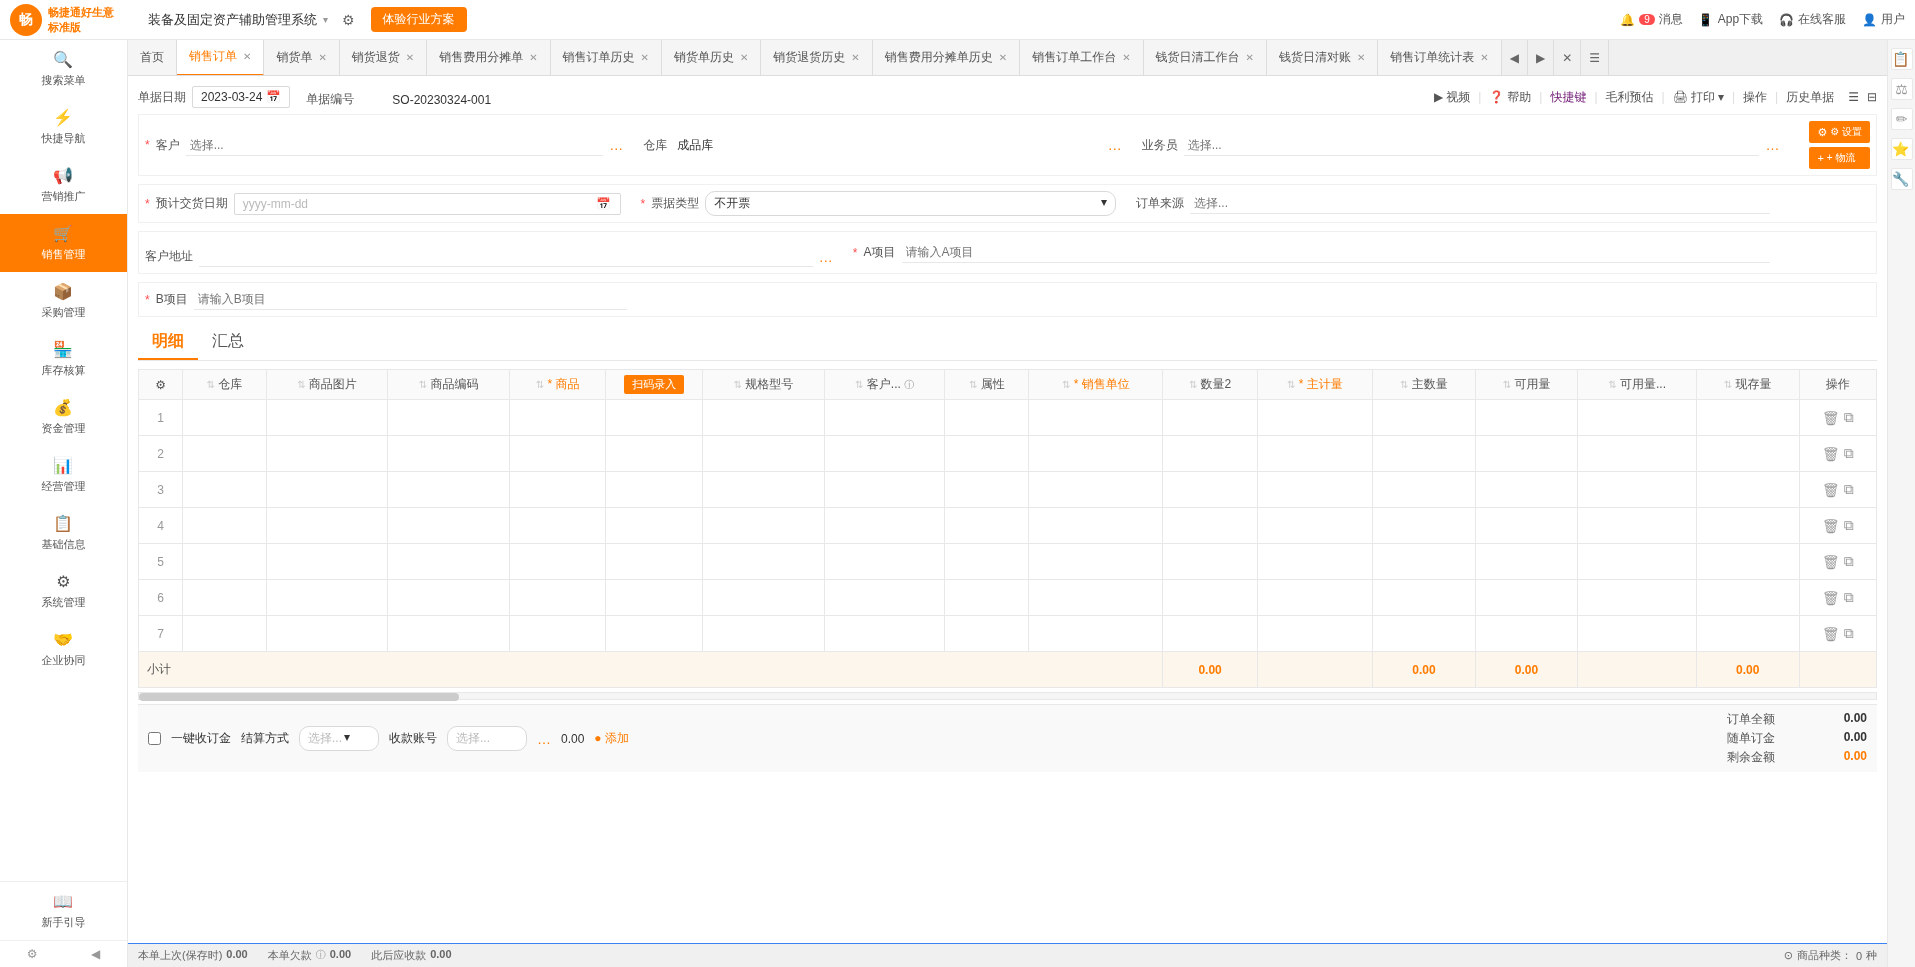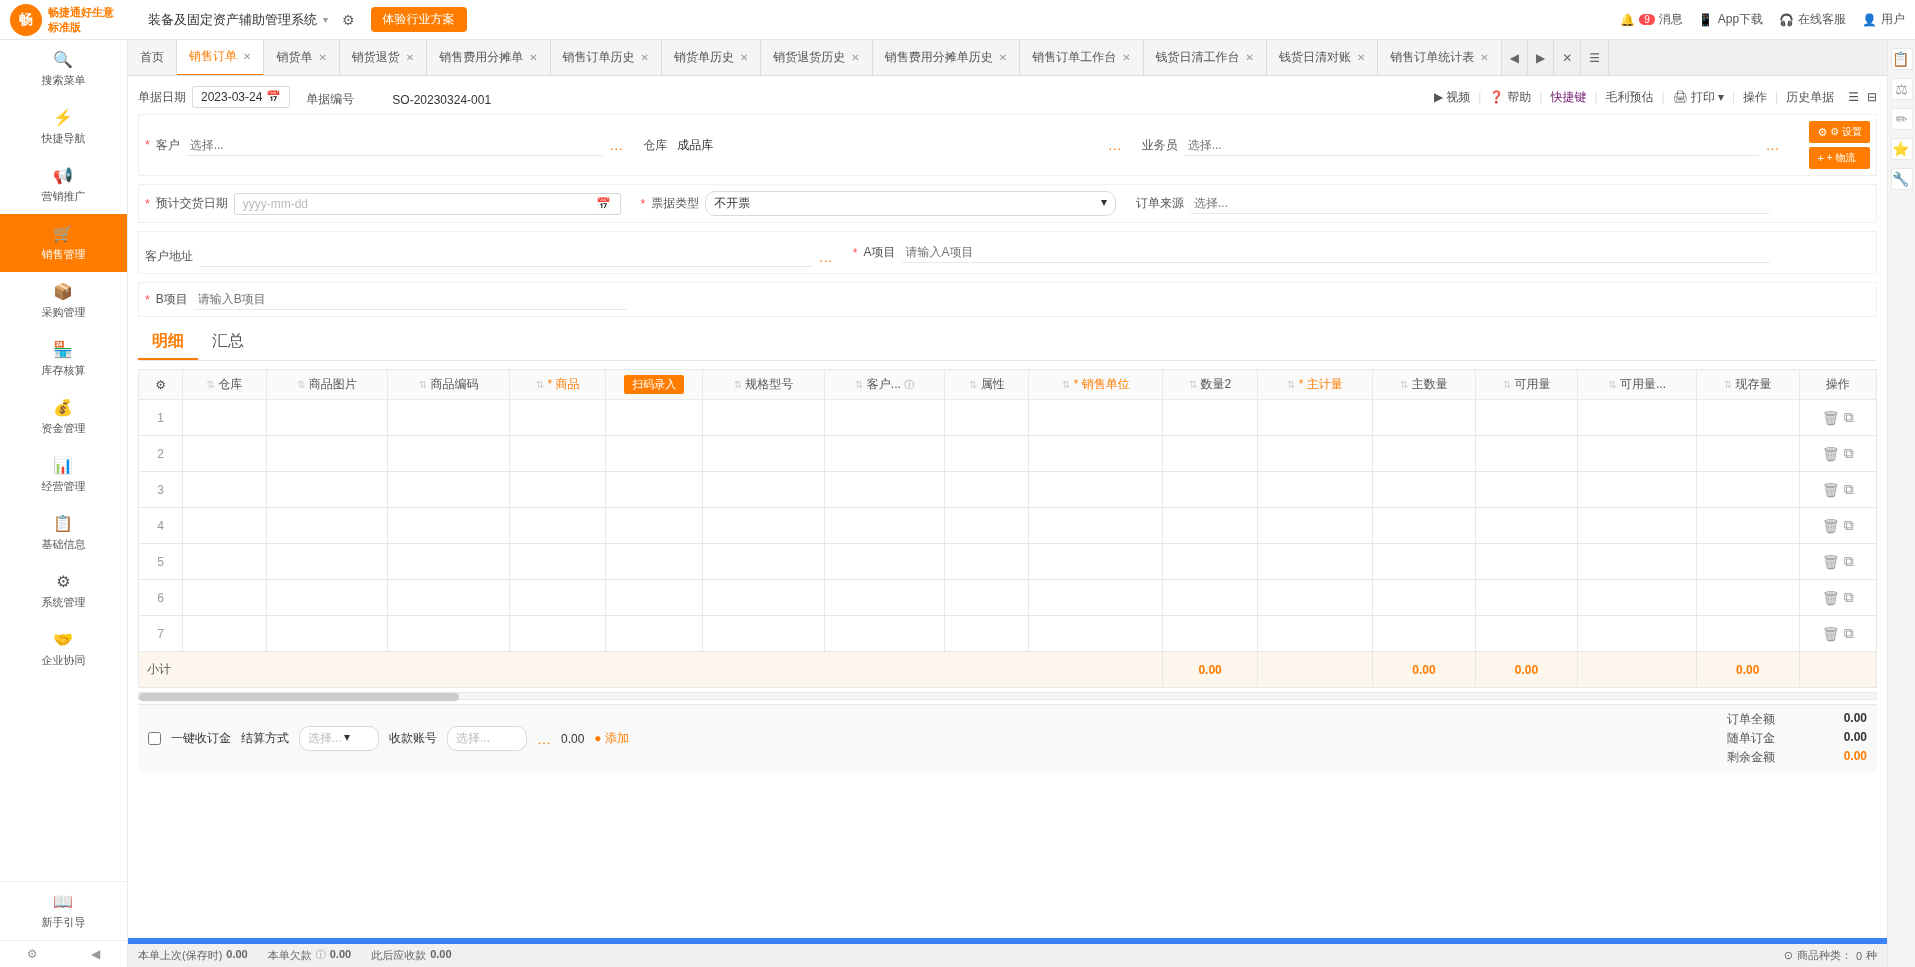--- a/index.html
+++ b/index.html
@@ -69,21 +69,21 @@
     .sort-icon { color: #ccc; font-size: 10px; }
 
     
     .footer-bar { display: flex; align-items: center; padding: 6px 10px; background: #f9f9f9; border-top: 1px solid #e8e8e8; gap: 16px; font-size: 12px; }
     .footer-btns { display: flex; gap: 8px; align-items: center; }
     .btn-abandon { border: 1px solid #d9d9d9; background: #fff; padding: 5px 16px; border-radius: 2px; cursor: pointer; font-size: 12px; }
     .btn-draft { border: 1px solid #ff7c00; background: #fff; color: #ff7c00; padding: 5px 16px; border-radius: 2px; cursor: pointer; font-size: 12px; }
     .btn-save { background: #ff7c00; color: white; border: none; padding: 5px 16px; border-radius: 2px; cursor: pointer; font-size: 12px; }
 
     
-    .status-bar { display: flex; align-items: flex-end; padding: 4px 10px; background: #f0f0f0; border-top: 6px solid #3b82f6; font-size: 11px; color: #666; gap: 20px; flex-shrink: 0; }
+    .status-bar { display: flex; align-items: flex-end; padding: 4px 10px; background: #f0f0f0; border-top: 1px solid #3b82f6; font-size: 11px; color: #666; gap: 20px; flex-shrink: 0; }
     .status-info-item { display: flex; gap: 4px; }
 
     
     .right-sidebar { width: 28px; background: #f5f5f5; border-left: 1px solid #e8e8e8; display: flex; flex-direction: column; align-items: center; padding: 8px 0; gap: 8px; }
     .right-icon { width: 22px; height: 22px; display: flex; align-items: center; justify-content: center; cursor: pointer; color: #999; font-size: 14px; border: 1px solid #e8e8e8; border-radius: 2px; background: #fff; }
 
     
     .table-scroll { overflow-x: auto; }
     .scrollbar-track { height: 8px; background: #f5f5f5; border: 1px solid #e8e8e8; margin: 4px 0; }
     .scrollbar-thumb { height: 8px; width: 320px; background: #ccc; border-radius: 4px; }

